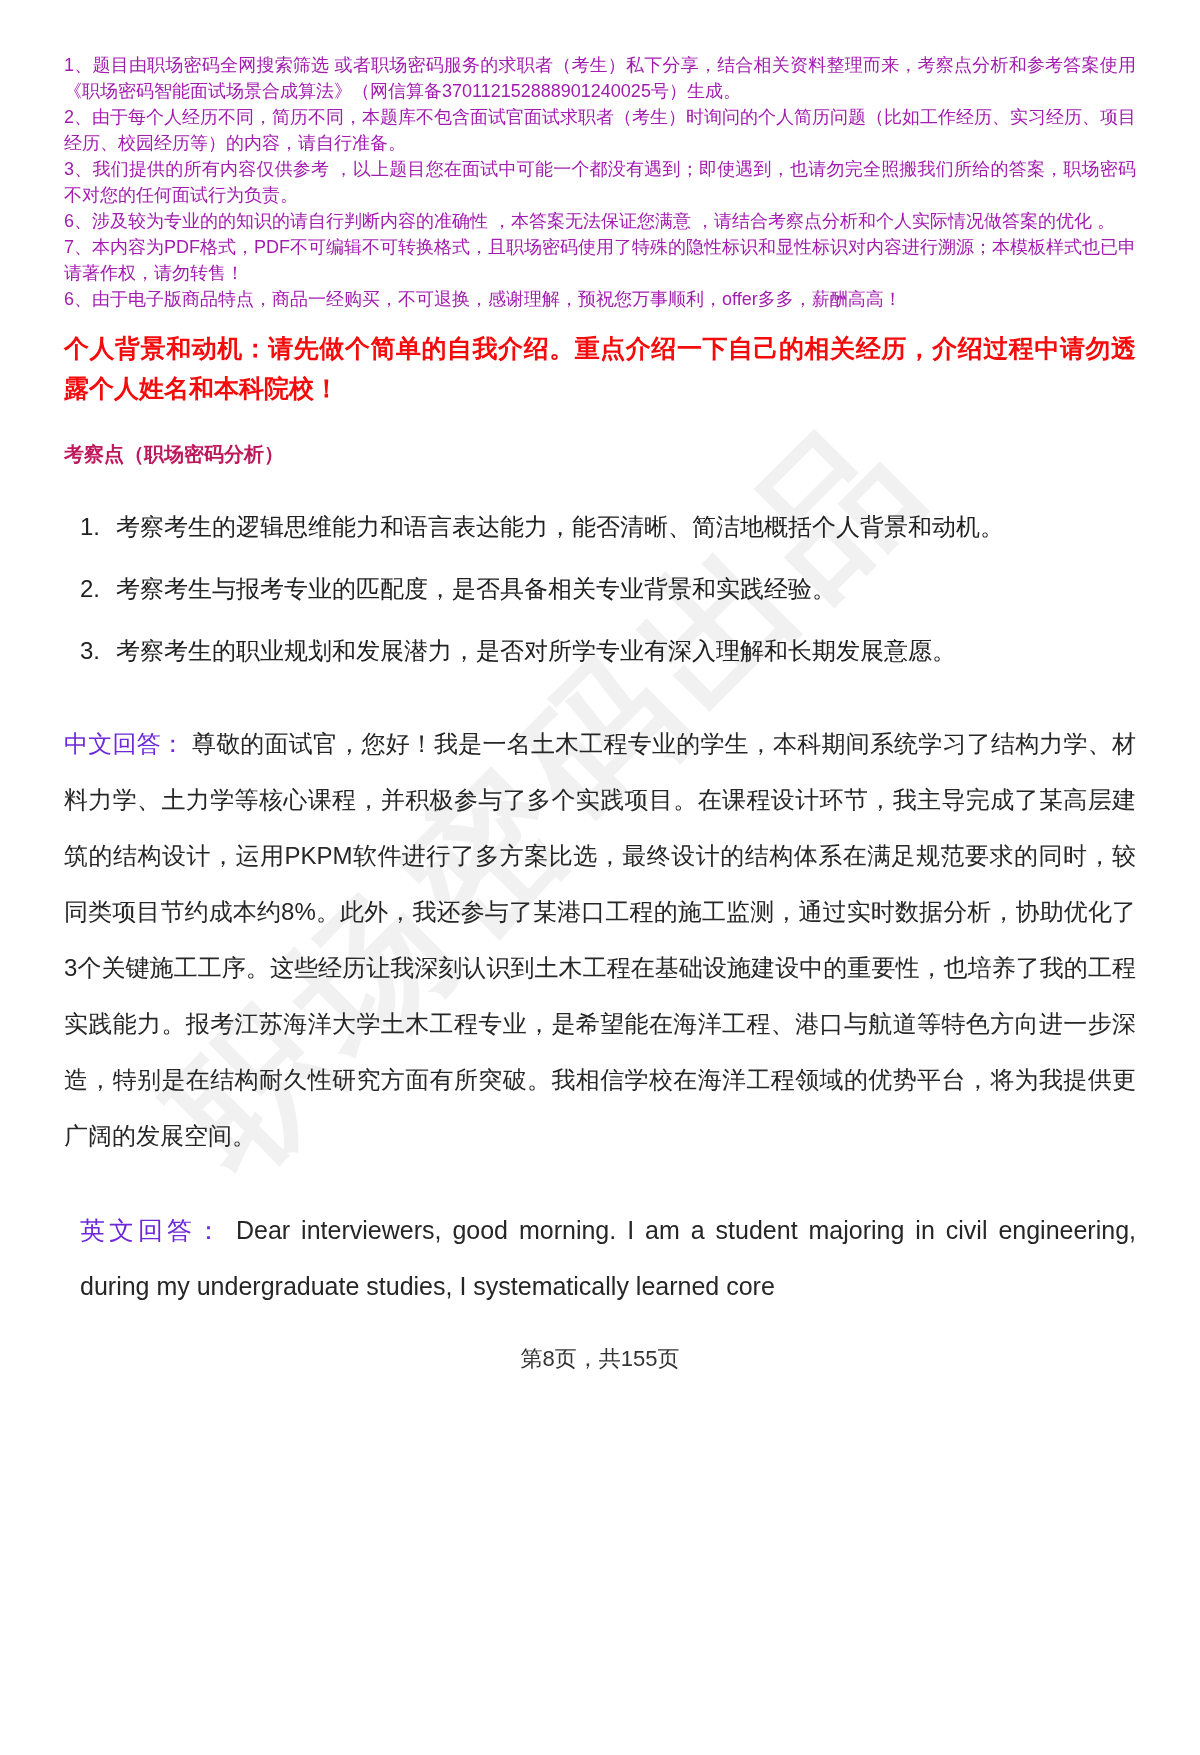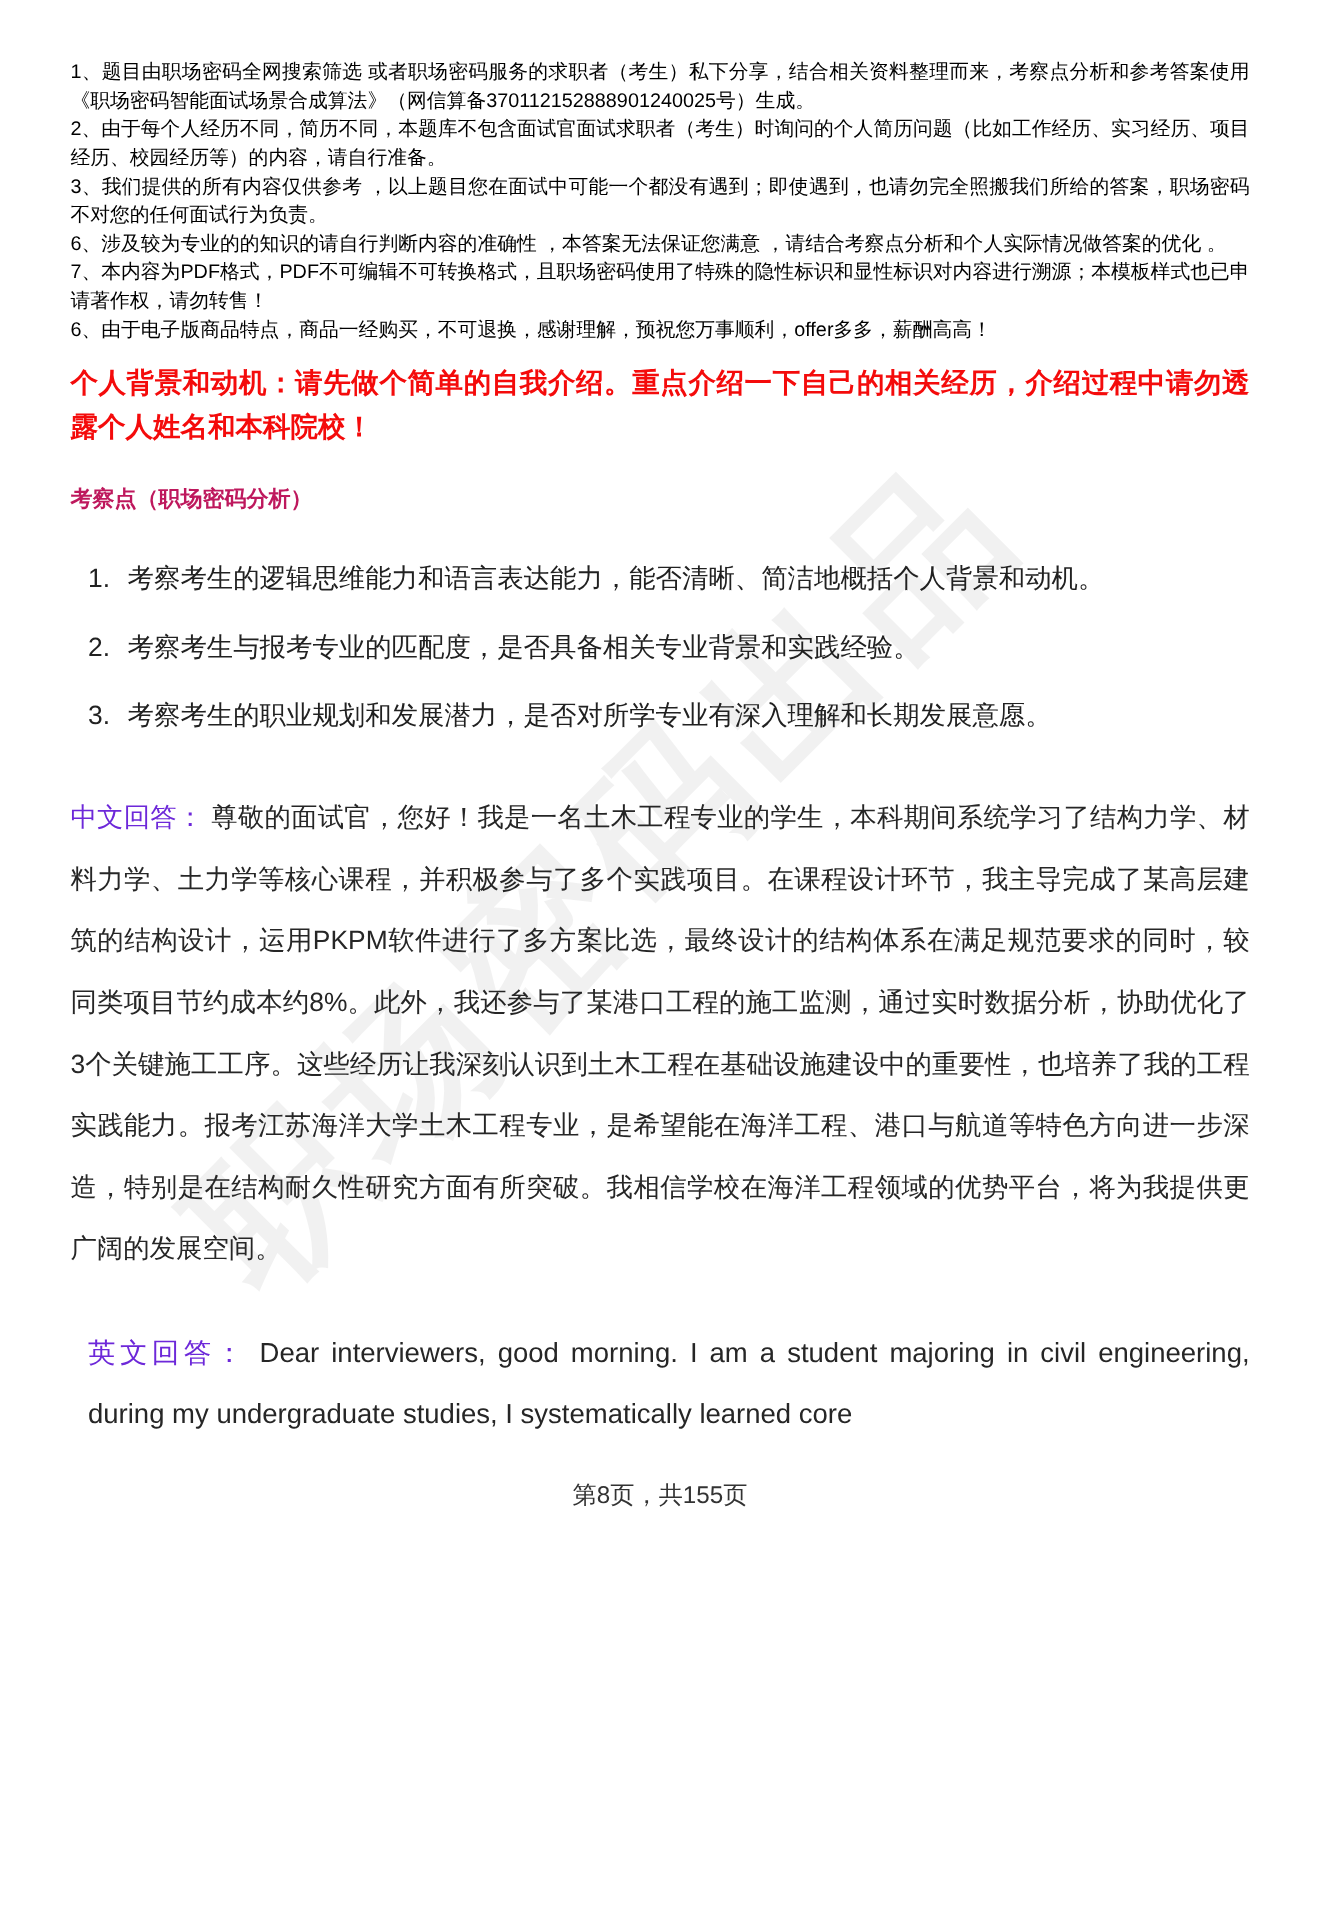--- a/index.html
+++ b/index.html
@@ -27,21 +27,21 @@
     font-size: 150px;
     font-weight: 700;
     letter-spacing: 14px;
     color: rgba(0, 0, 0, 0.055);
     white-space: nowrap;
     pointer-events: none;
     z-index: 0;
   }
   .content { position: relative; z-index: 1; }
 
-  .notes { color: #000000; }
+  .notes { color: #a21caf; }
   .notes p {
     font-size: 18px;
     line-height: 26px;
     text-align: justify;
   }
 
   .question-title {
     margin-top: 16px;
     color: #f40b0b;
     font-size: 25px;

